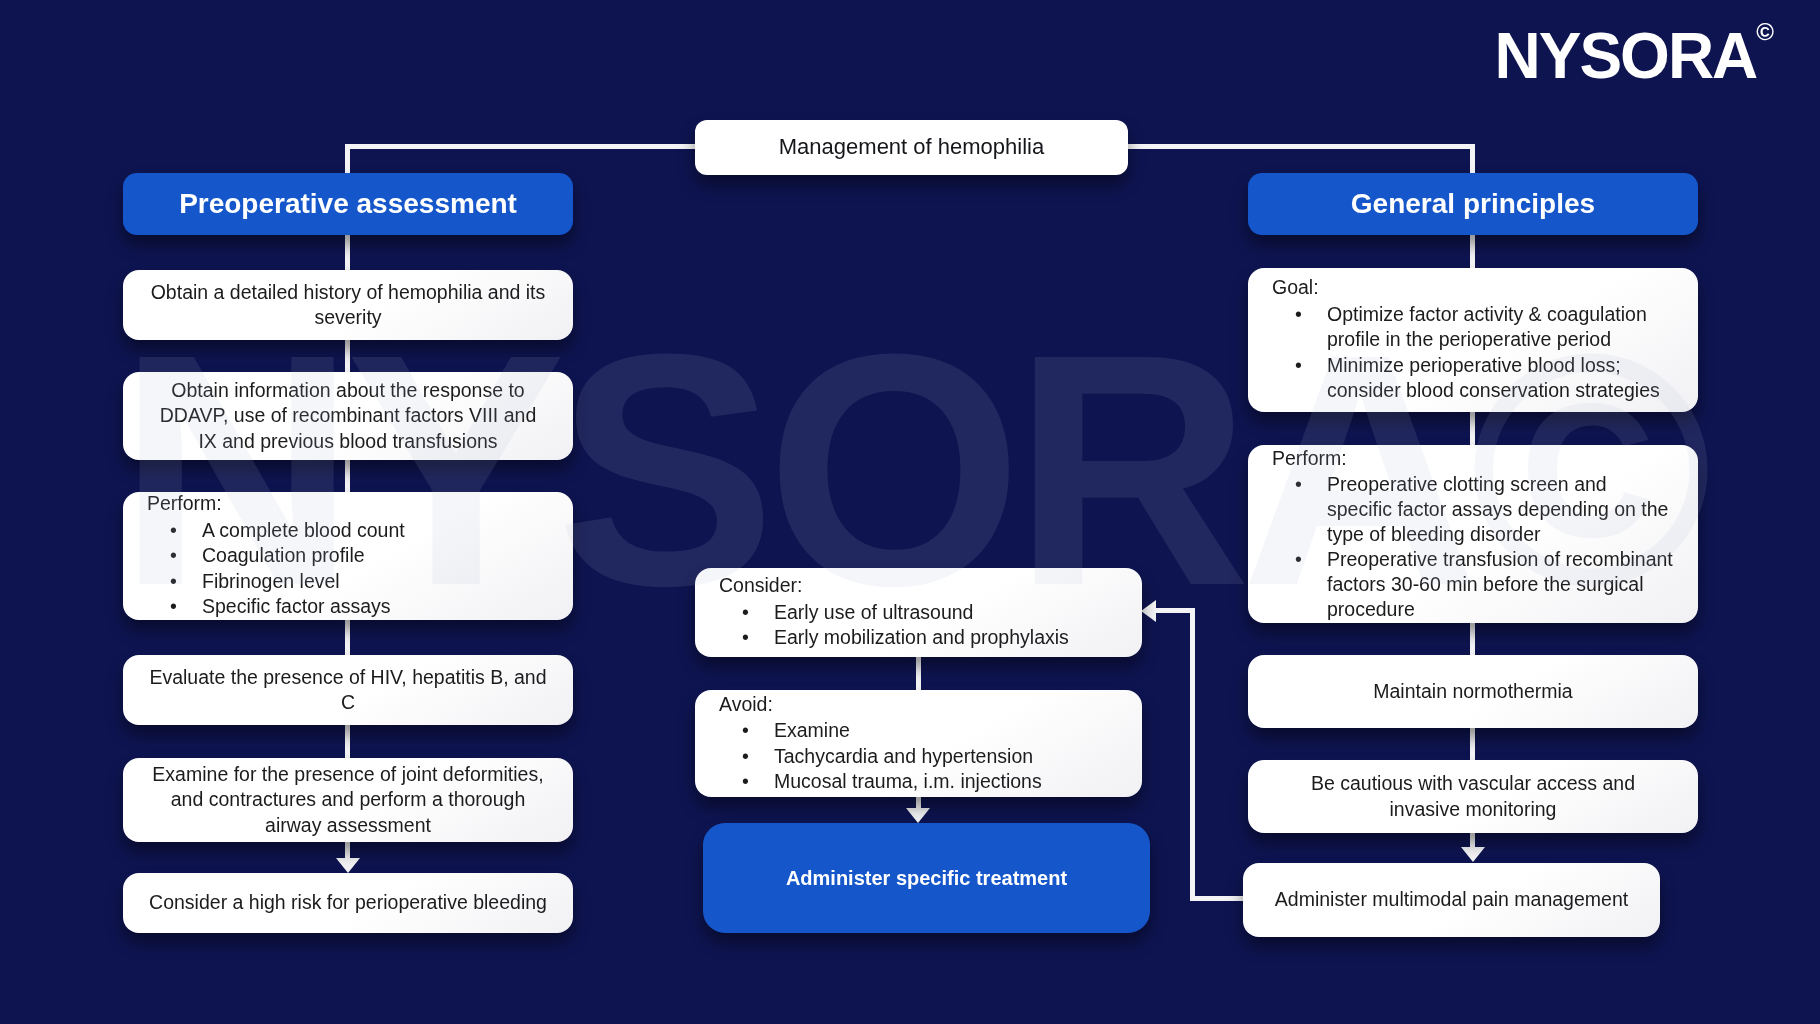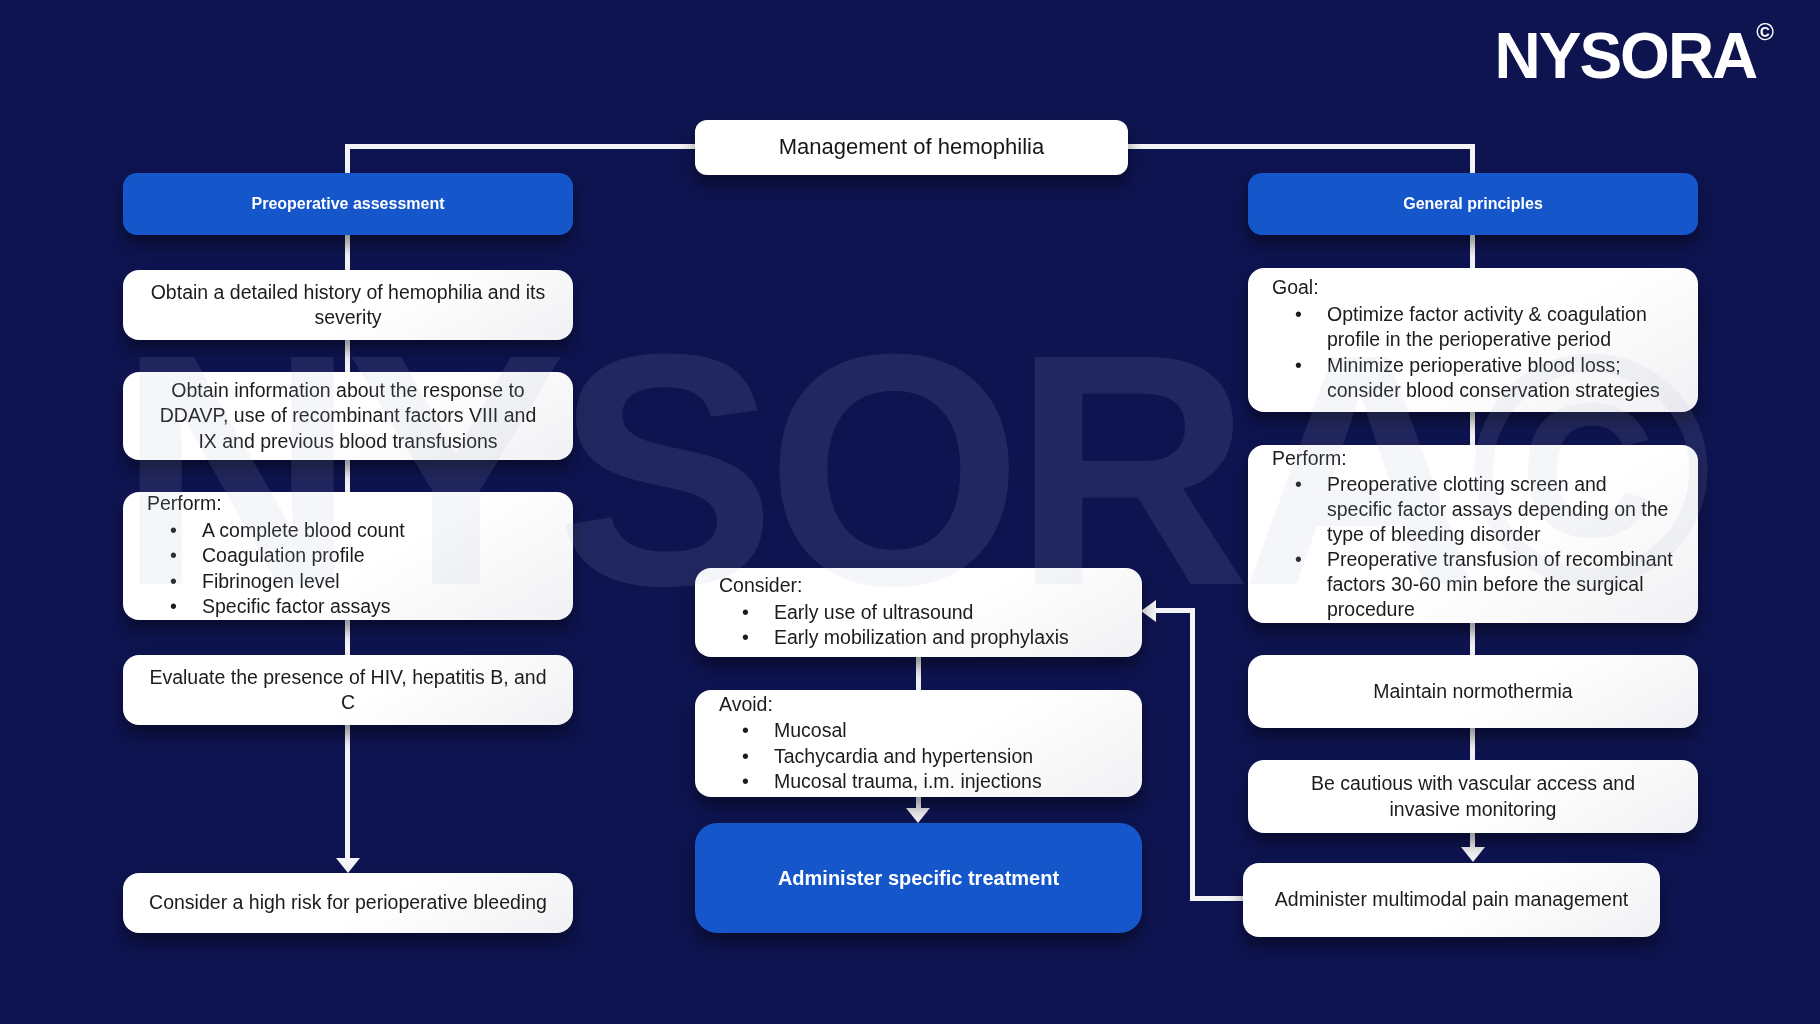--- a/index.html
+++ b/index.html
@@ -28,23 +28,23 @@
     border-top:11px solid transparent;border-bottom:11px solid transparent;
     border-right:15px solid #f4f4f6;}
   
   .box{position:absolute;border-radius:16px;box-sizing:border-box;z-index:2;
     box-shadow:0 10px 16px rgba(0,0,0,0.42);}
   .white{background:linear-gradient(150deg,#ffffff 55%,#f1f1f4);color:#1c1c1e;}
   .blue{background:#1557cb;color:#ffffff;}
   .center{display:flex;align-items:center;justify-content:center;
     text-align:center;padding:8px 26px;font-size:19.5px;line-height:1.3;}
   .bold{font-weight:700;}
-  .header-box{font-size:16px;border-radius:14px;}
+  .header-box{font-size:28px;border-radius:14px;}
   .title-box{font-size:22px;font-weight:500;border-radius:12px;background:#ffffff;color:#15161a;}
-  .action-box{font-size:20px;border-radius:22px;}
+  .action-box{font-size:20px;border-radius:22px;margin-left:8px;}
   .list{display:flex;flex-direction:column;justify-content:center;
     padding:8px 20px 8px 24px;font-size:19.5px;line-height:25.5px;}
   .list ul{list-style:none;margin:1px;padding:0;}
   .list li{position:relative;padding-left:54px;}
   .list li::before{content:"\2022";position:absolute;left:22px;}
 </style>
 </head>
 <body>
 
 <div class="canvas">
@@ -81,35 +81,38 @@
     <ul>
       <li>A complete blood count</li>
       <li>Coagulation profile</li>
       <li>Fibrinogen level</li>
       <li>Specific factor assays</li>
     </ul>
   </div>
   <div class="box center white" style="left:123px;top:655px;width:450px;height:70px;">
     <span>Evaluate the presence of HIV, hepatitis B, and C</span>
   </div>
+  <div class="box center white" style="left:123px;top:758px;width:450px;height:84px;">
+    <span>Examine for the presence of joint deformities, and contractures and perform a thorough airway assessment</span>
+  </div>
   <div class="box center white" style="left:123px;top:873px;width:450px;height:60px;">
     <span>Consider a high risk for perioperative bleeding</span>
   </div>
 
   <div class="box white list" style="left:695px;top:568px;width:447px;height:89px;">
     <div class="list-heading">Consider:</div>
     <ul>
       <li>Early use of ultrasound</li>
       <li>Early mobilization and prophylaxis</li>
     </ul>
   </div>
   <div class="box white list" style="left:695px;top:690px;width:447px;height:107px;">
     <div class="list-heading">Avoid:</div>
     <ul>
-      <li>Mucosal</li>
+      <li>Examine</li>
       <li>Tachycardia and hypertension</li>
       <li>Mucosal trauma, i.m. injections</li>
     </ul>
   </div>
   <div class="box center blue bold action-box" style="left:695px;top:823px;width:447px;height:110px;">
     <span>Administer specific treatment</span>
   </div>
 
   <div class="box center blue bold header-box" style="left:1248px;top:173px;width:450px;height:62px;">
     <span>General principles</span>

